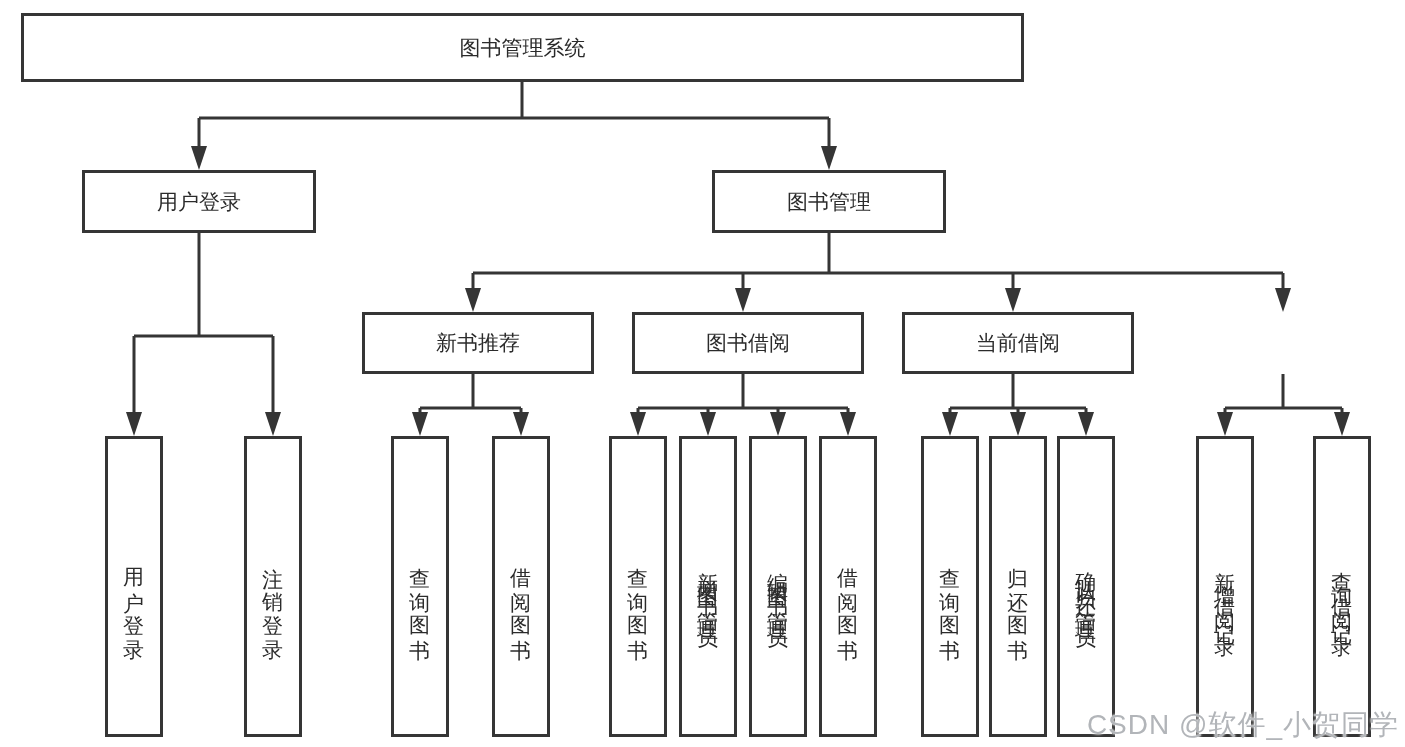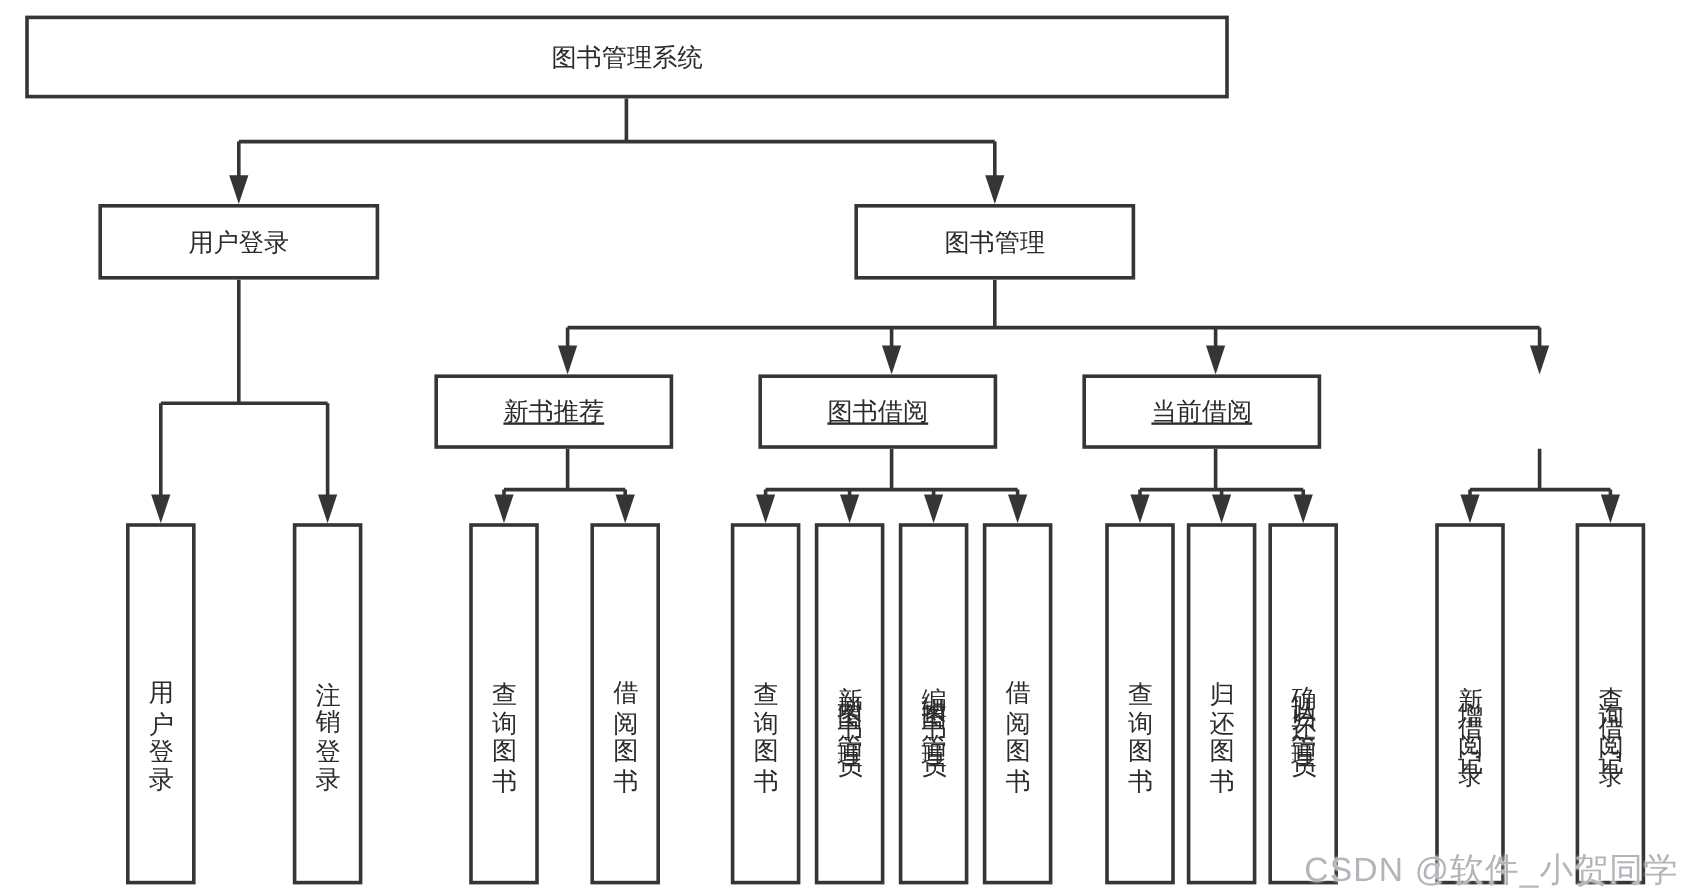--- a/index.html
+++ b/index.html
@@ -32,21 +32,21 @@
     position: absolute;
     border: 3px solid var(--line);
     background: var(--background);
     display: flex;
     align-items: center;
     justify-content: center;
     color: var(--text);
   }
   .root-box  { left: 21px;  top: 13px;  width: 1003px; height: 69px; font-size: 21px; }
   .l2-box    { top: 170px;  width: 234px; height: 63px; font-size: 21px; }
-  .l3-box    { top: 312px;  width: 199px; height: 62px; font-size: 21px; text-decoration: underline; }
+  .l3-box    { top: 312px;  width: 232px; height: 62px; font-size: 21px; }
   .leaf-box  { top: 436px;  width: 58px;  height: 301px; }
   .vtext {
     writing-mode: vertical-rl;
     text-orientation: mixed;
     font-size: 21px;
     line-height: 1;
     white-space: nowrap;
   }
   .ls-wide  { letter-spacing: 24px; transform: translateY(12px); }
   .ls-med   { letter-spacing: 13px; transform: translateY(7px);  }

